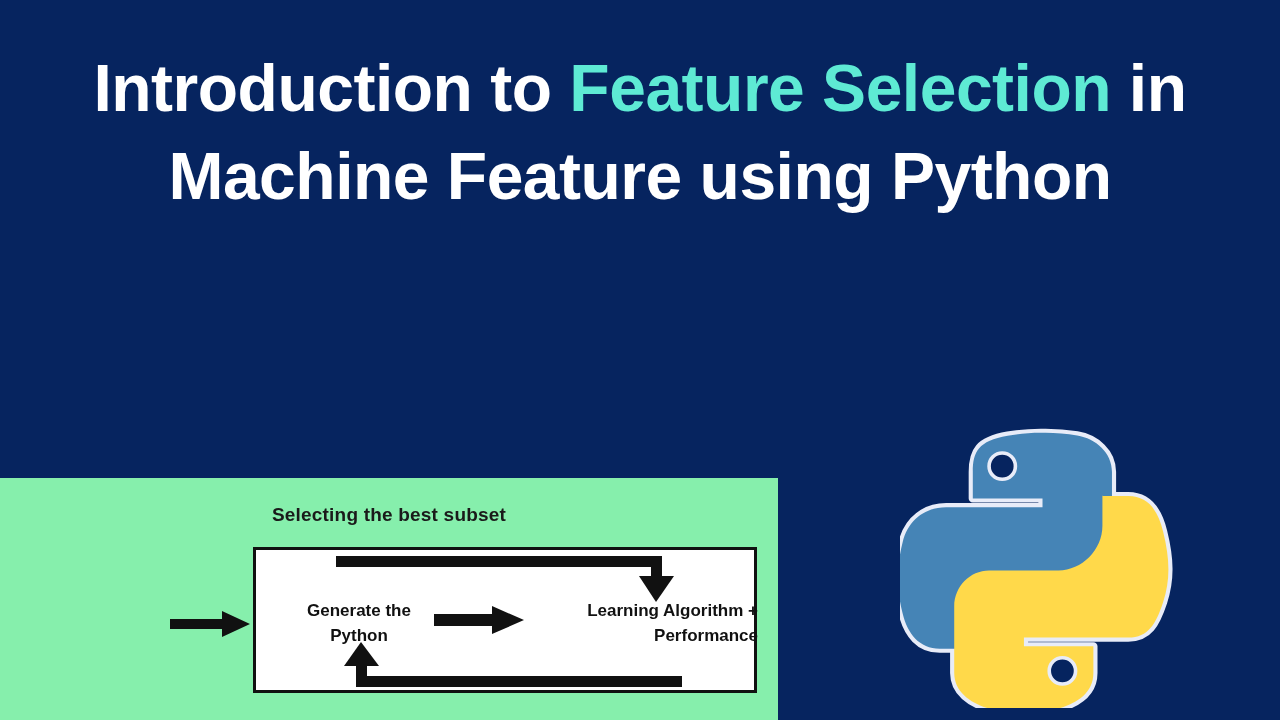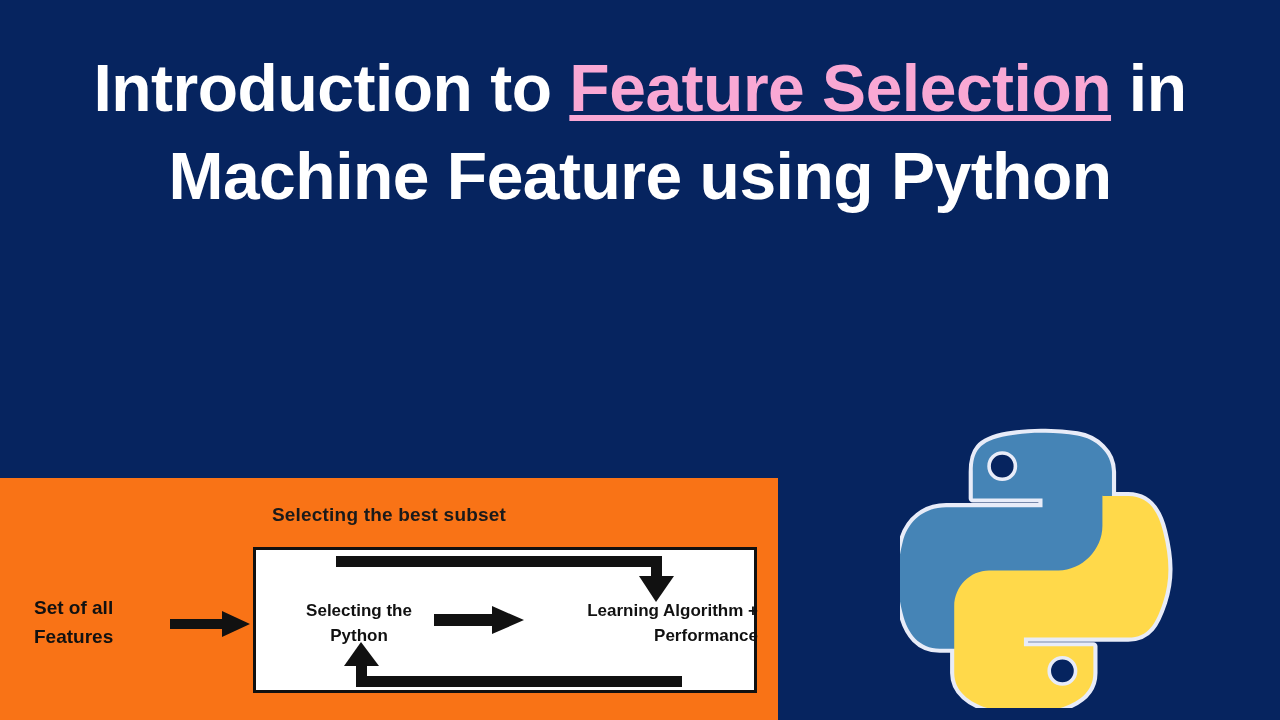--- a/index.html
+++ b/index.html
@@ -14,26 +14,26 @@
   
   .title{
     position:absolute;left:0;top:44px;width:1280px;
     text-align:center;
     font-size:66px;line-height:88px;font-weight:bold;
     color:#ffffff;
     letter-spacing:-0.5px;
     -webkit-font-smoothing:antialiased;
   }
   .title .ln{display:block;white-space:nowrap;}
-  .hl{color:#f9a8d4;text-decoration:underline;}
+  .hl{color:#5eead4;}
 
   
   .panel{
     position:absolute;left:0;top:478px;width:778px;height:242px;
-    background:#f97316;overflow:hidden;
+    background:#86efac;overflow:hidden;
   }
   .panel-head{
     position:absolute;left:0;top:26px;width:778px;
     text-align:center;
     font-size:19px;font-weight:bold;color:#1a1a1a;
     letter-spacing:.2px;
   }
   .set-label{
     position:absolute;left:34px;top:115px;width:180px;
     font-size:19px;font-weight:bold;color:#111;line-height:29px;
@@ -69,33 +69,29 @@
 
   <div class="title">
     <span class="ln"><span>Introduction to </span><span class="hl">Feature Selection</span><span> in</span></span>
     <span class="ln">Machine Feature using Python</span>
   </div>
 
   <div class="panel">
 
     <div class="panel-head">Selecting the best subset</div>
 
-    <div class="set-label">
-      <span>Set of all</span><br>
-      <span>Features</span>
-    </div>
 
     <svg class="arrow-in" viewBox="0 0 80 26">
       <polygon points="0,8 52,8 52,0 80,13 52,26 52,18 0,18" fill="#111"></polygon>
     </svg>
 
     <div class="innerbox">
 
       <div class="gen-label">
-        <span>Selecting the</span><br>
+        <span>Generate the</span><br>
         <span>Python</span>
       </div>
 
       <div class="learn-label">
         <span>Learning Algorithm +</span><br>
         <span>Performance</span>
       </div>
 
       <svg class="arrow-mid" viewBox="0 0 90 28">
         <polygon points="0,8 58,8 58,0 90,14 58,28 58,20 0,20" fill="#111"></polygon>

